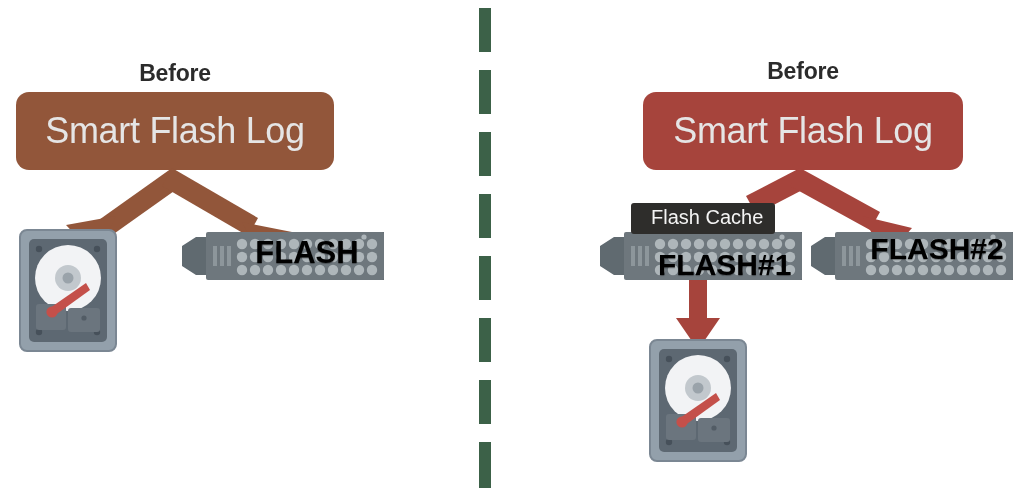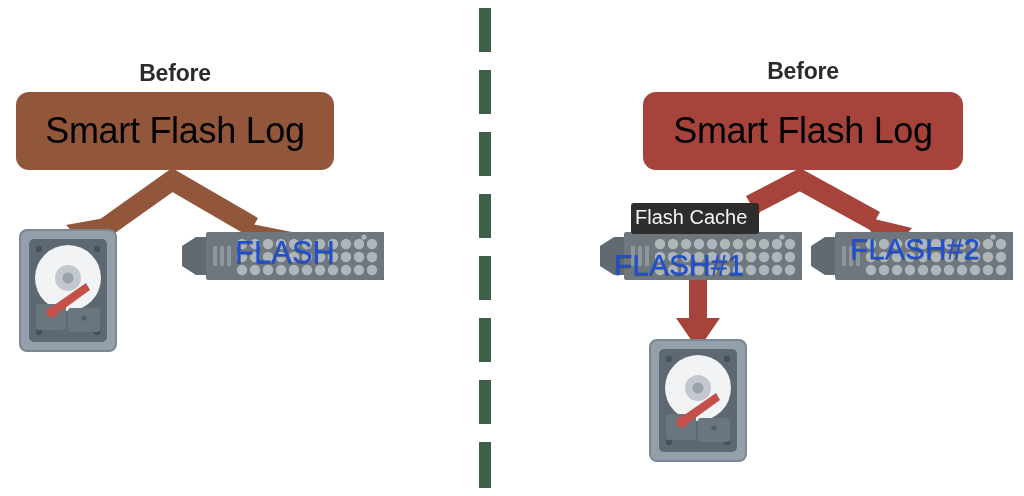--- a/index.html
+++ b/index.html
@@ -28,21 +28,21 @@
   #title-before { left: 16px;  top: 60px; width: 318px; }
   #title-after  { left: 643px; top: 58px; width: 320px; }
 
   
   .log-box {
     position: absolute;
     border-radius: 13px;
     display: flex;
     align-items: center;
     justify-content: center;
-    color: #000000;
+    color: #e5e5e5;
     font-size: 36px;
     font-weight: 400;
     letter-spacing: -0.3px;
     white-space: nowrap;
   }
   #box-before {
     left: 16px; top: 92px; width: 318px; height: 78px;
     background: #92563a;
   }
   #box-after {
@@ -56,34 +56,35 @@
     pointer-events: none;
   }
 
   
   .hdd { position: absolute; }
 
   
   .flash { position: absolute; }
   .flash-label {
     position: absolute;
-    color: #1d4ed8;
-    font-weight: normal;
+    color: #000000;
+    font-weight: bold;
     white-space: nowrap;
     text-shadow: 0 1px 1px rgba(0,0,0,.35);
+    padding-left: 44px;
   }
 
   
   .cache-tag {
     position: absolute;
     background: #2e2d2b;
     color: #f4f4f4;
     font-size: 20px;
     font-weight: 400;
-    padding: 3px 12px 5px 4px;
+    padding: 3px 12px 5px 20px;
     border-radius: 3px;
     white-space: nowrap;
     line-height: 1.15;
   }
 
   
   #divider { position: absolute; left: 478px; top: 0; }
 </style>
 </head>
 <body>

